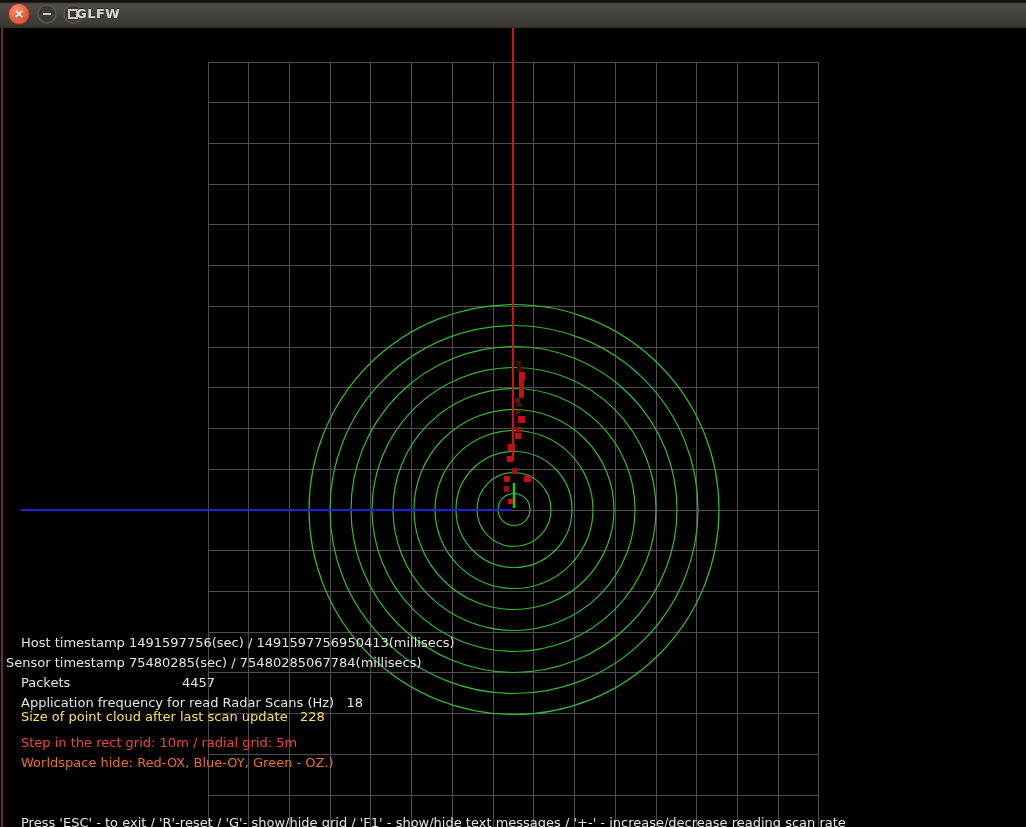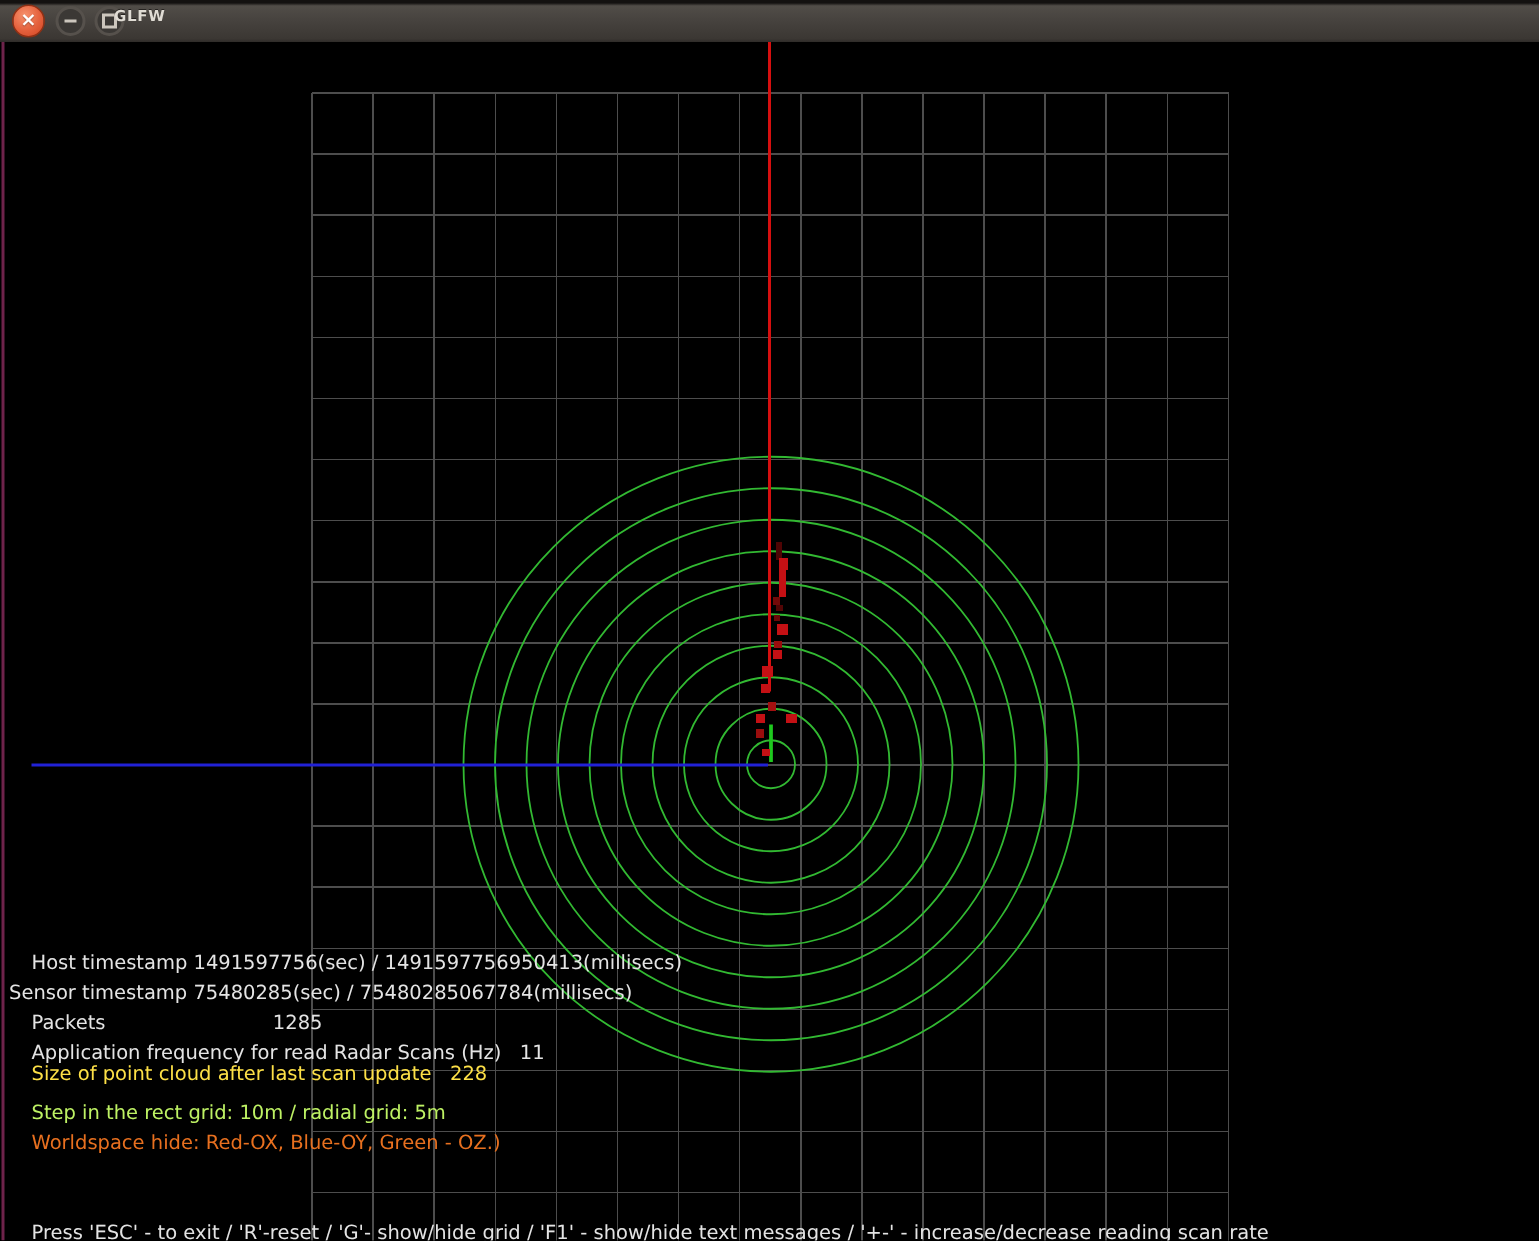--- a/index.html
+++ b/index.html
@@ -26,21 +26,21 @@
     top:4px; width:20px; height:20px;
     background:#3b3835; border:2px solid #56514c;
     display:flex; align-items:center; justify-content:center;
   }
   .btn-min { left:37px; }
   .btn-max { left:63px; }
   .glyph-minus { width:8px; height:2px; background:#ccc6bd; }
   .glyph-square { width:6px; height:6px; border:2px solid #ccc6bd; }
   .wtitle {
     position:absolute; left:76px; top:6px;
-    font-size:10px; font-weight:bold; letter-spacing:.5px;
+    font-size:13px; font-weight:bold; letter-spacing:.5px;
     color:#e0dcd4; text-shadow:0 -1px 0 #262320;
   }
   
   .left-border {
     position:absolute; left:1px; top:28px; width:2px; height:799px;
     z-index:25;
   }
   
   #scene { position:absolute; left:0; top:0; z-index:1; }
   
@@ -124,24 +124,24 @@
       <rect x="504" y="476" width="6" height="6" fill="#c41014" shape-rendering="crispEdges"></rect>
       <rect x="524" y="476" width="7" height="6" fill="#c41014" shape-rendering="crispEdges"></rect>
       <rect x="504" y="486" width="5" height="6" fill="#9a0d0d" shape-rendering="crispEdges"></rect>
       <rect x="508" y="499" width="5" height="5" fill="#c41014" shape-rendering="crispEdges"></rect>
     </g>
   </svg>
 
 <div id="hud">
     <div class="hud-line" style="left: 21px; top: 634px; color: rgb(228, 228, 228);">Host timestamp 1491597756(sec) / 1491597756950413(millisecs)</div>
     <div class="hud-line" style="left: 6px; top: 654px; color: rgb(228, 228, 228);">Sensor timestamp 75480285(sec) / 75480285067784(millisecs)</div>
-    <div class="hud-line" style="left: 21px; top: 674px; color: rgb(228, 228, 228);">Packets                           1285</div>
-    <div class="hud-line" style="left: 21px; top: 694px; color: rgb(228, 228, 228);">Application frequency for read Radar Scans (Hz)   11</div>
+    <div class="hud-line" style="left: 21px; top: 674px; color: rgb(228, 228, 228);">Packets                           4457</div>
+    <div class="hud-line" style="left: 21px; top: 694px; color: rgb(228, 228, 228);">Application frequency for read Radar Scans (Hz)   18</div>
     <div class="hud-line" style="left: 21px; top: 708px; color: #fde047;">Size of point cloud after last scan update   228</div>
-    <div class="hud-line" style="left: 21px; top: 734px; color: #bef264;">Step in the rect grid: 10m / radial grid: 5m</div>
+    <div class="hud-line" style="left: 21px; top: 734px; color: #ef4444;">Step in the rect grid: 10m / radial grid: 5m</div>
     <div class="hud-line" style="left: 21px; top: 754px; color: rgb(232, 112, 31);">Worldspace hide: Red-OX, Blue-OY, Green - OZ.)</div>
     <div class="hud-line" style="left: 21px; top: 814px; color: rgb(228, 228, 228);">Press 'ESC' - to exit / 'R'-reset / 'G'- show/hide grid / 'F1' - show/hide text messages / '+-' - increase/decrease reading scan rate</div>
   </div>
 
 <div class="left-border" style="background: rgb(110, 35, 75);"></div>
 
 <div class="titlebar">
   <div class="wbtn btn-close">×</div>
   <div class="wbtn btn-small btn-min">
     <span class="glyph-minus"></span>

